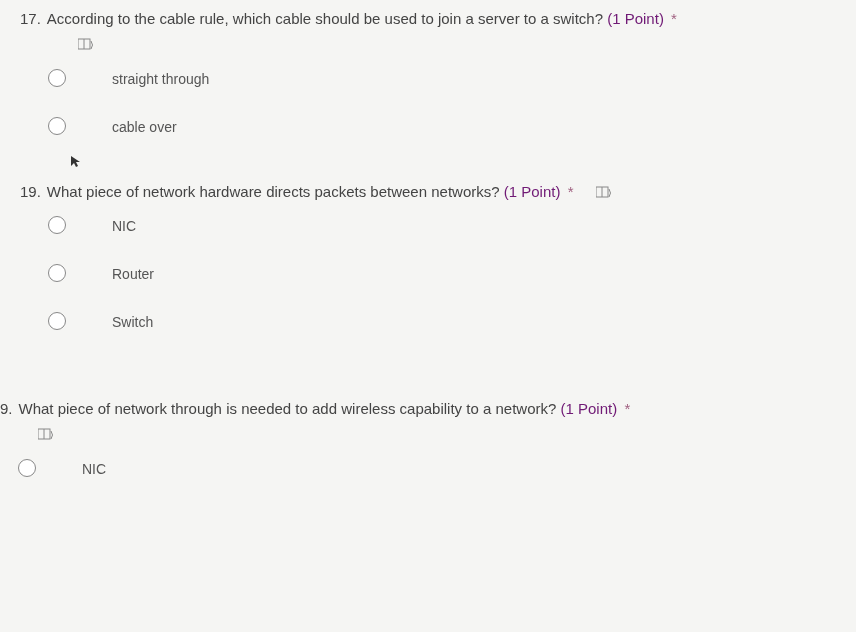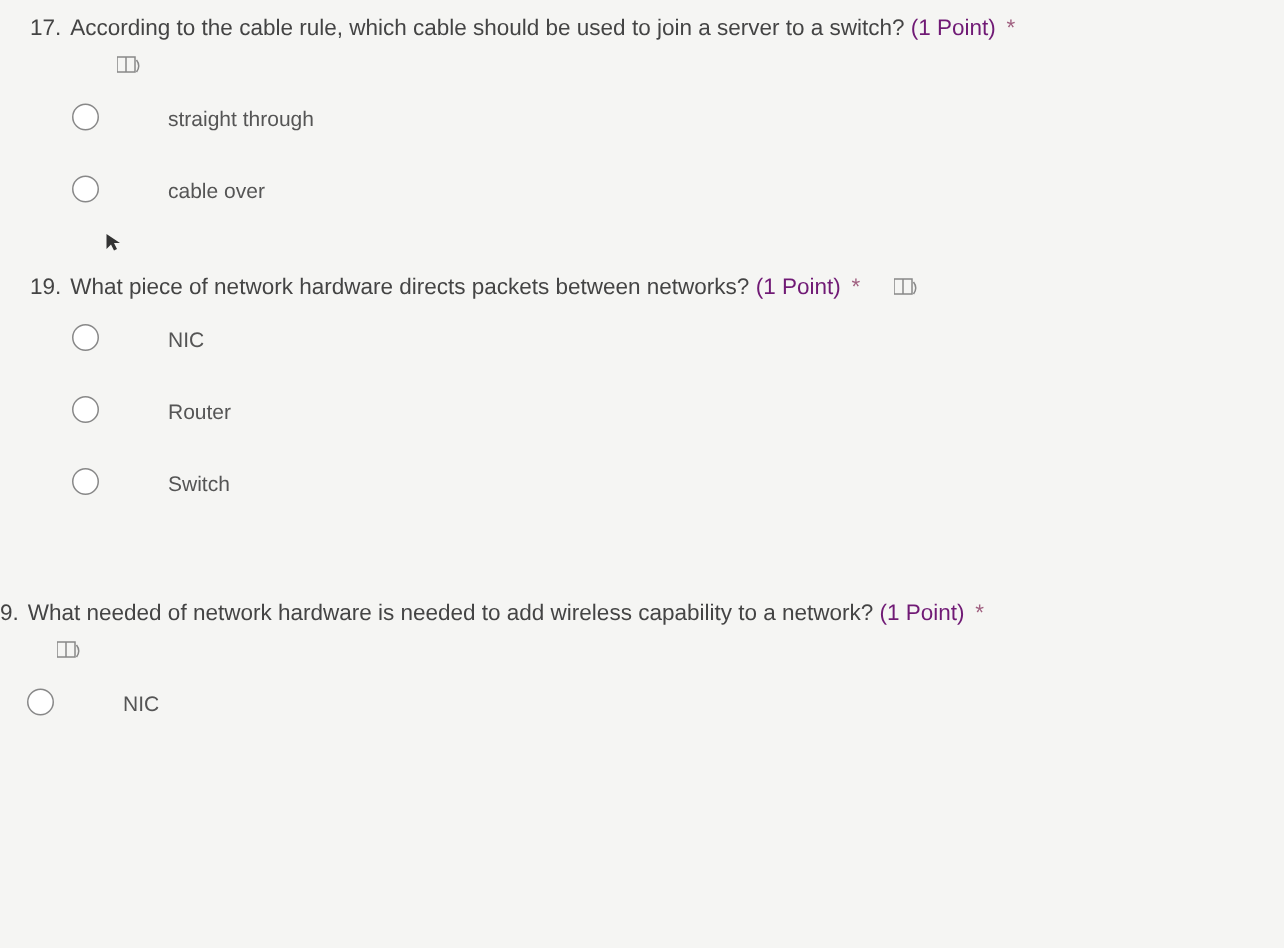--- a/index.html
+++ b/index.html
@@ -153,21 +153,21 @@
       <div class="radio"></div>
       <span class="option-label">Switch</span>
     </div>
   </div>
 </div>
 
 <div class="question q19">
   <div class="question-header">
     <span class="q-number">9.</span>
     <span class="q-text">
-      <span>What needed of network hardware is needed to add wireless capability to a network?</span>
+      <span>What piece of network through is needed to add wireless capability to a network?</span>
       <span class="points">(1 Point)</span>
       <span class="asterisk">*</span>
     </span>
   </div>
   <div class="immersive-icon-block" style="margin-left:30px;">
     <svg class="immersive-icon" viewBox="0 0 16 14">
         <rect x="0" y="1" width="12" height="10" fill="none" stroke="#888" stroke-width="1"></rect>
         <line x1="6" y1="1" x2="6" y2="11" stroke="#888" stroke-width="1"></line>
         <path d="M13 3 Q16 7 13 11" fill="none" stroke="#888" stroke-width="1"></path>
       </svg>

